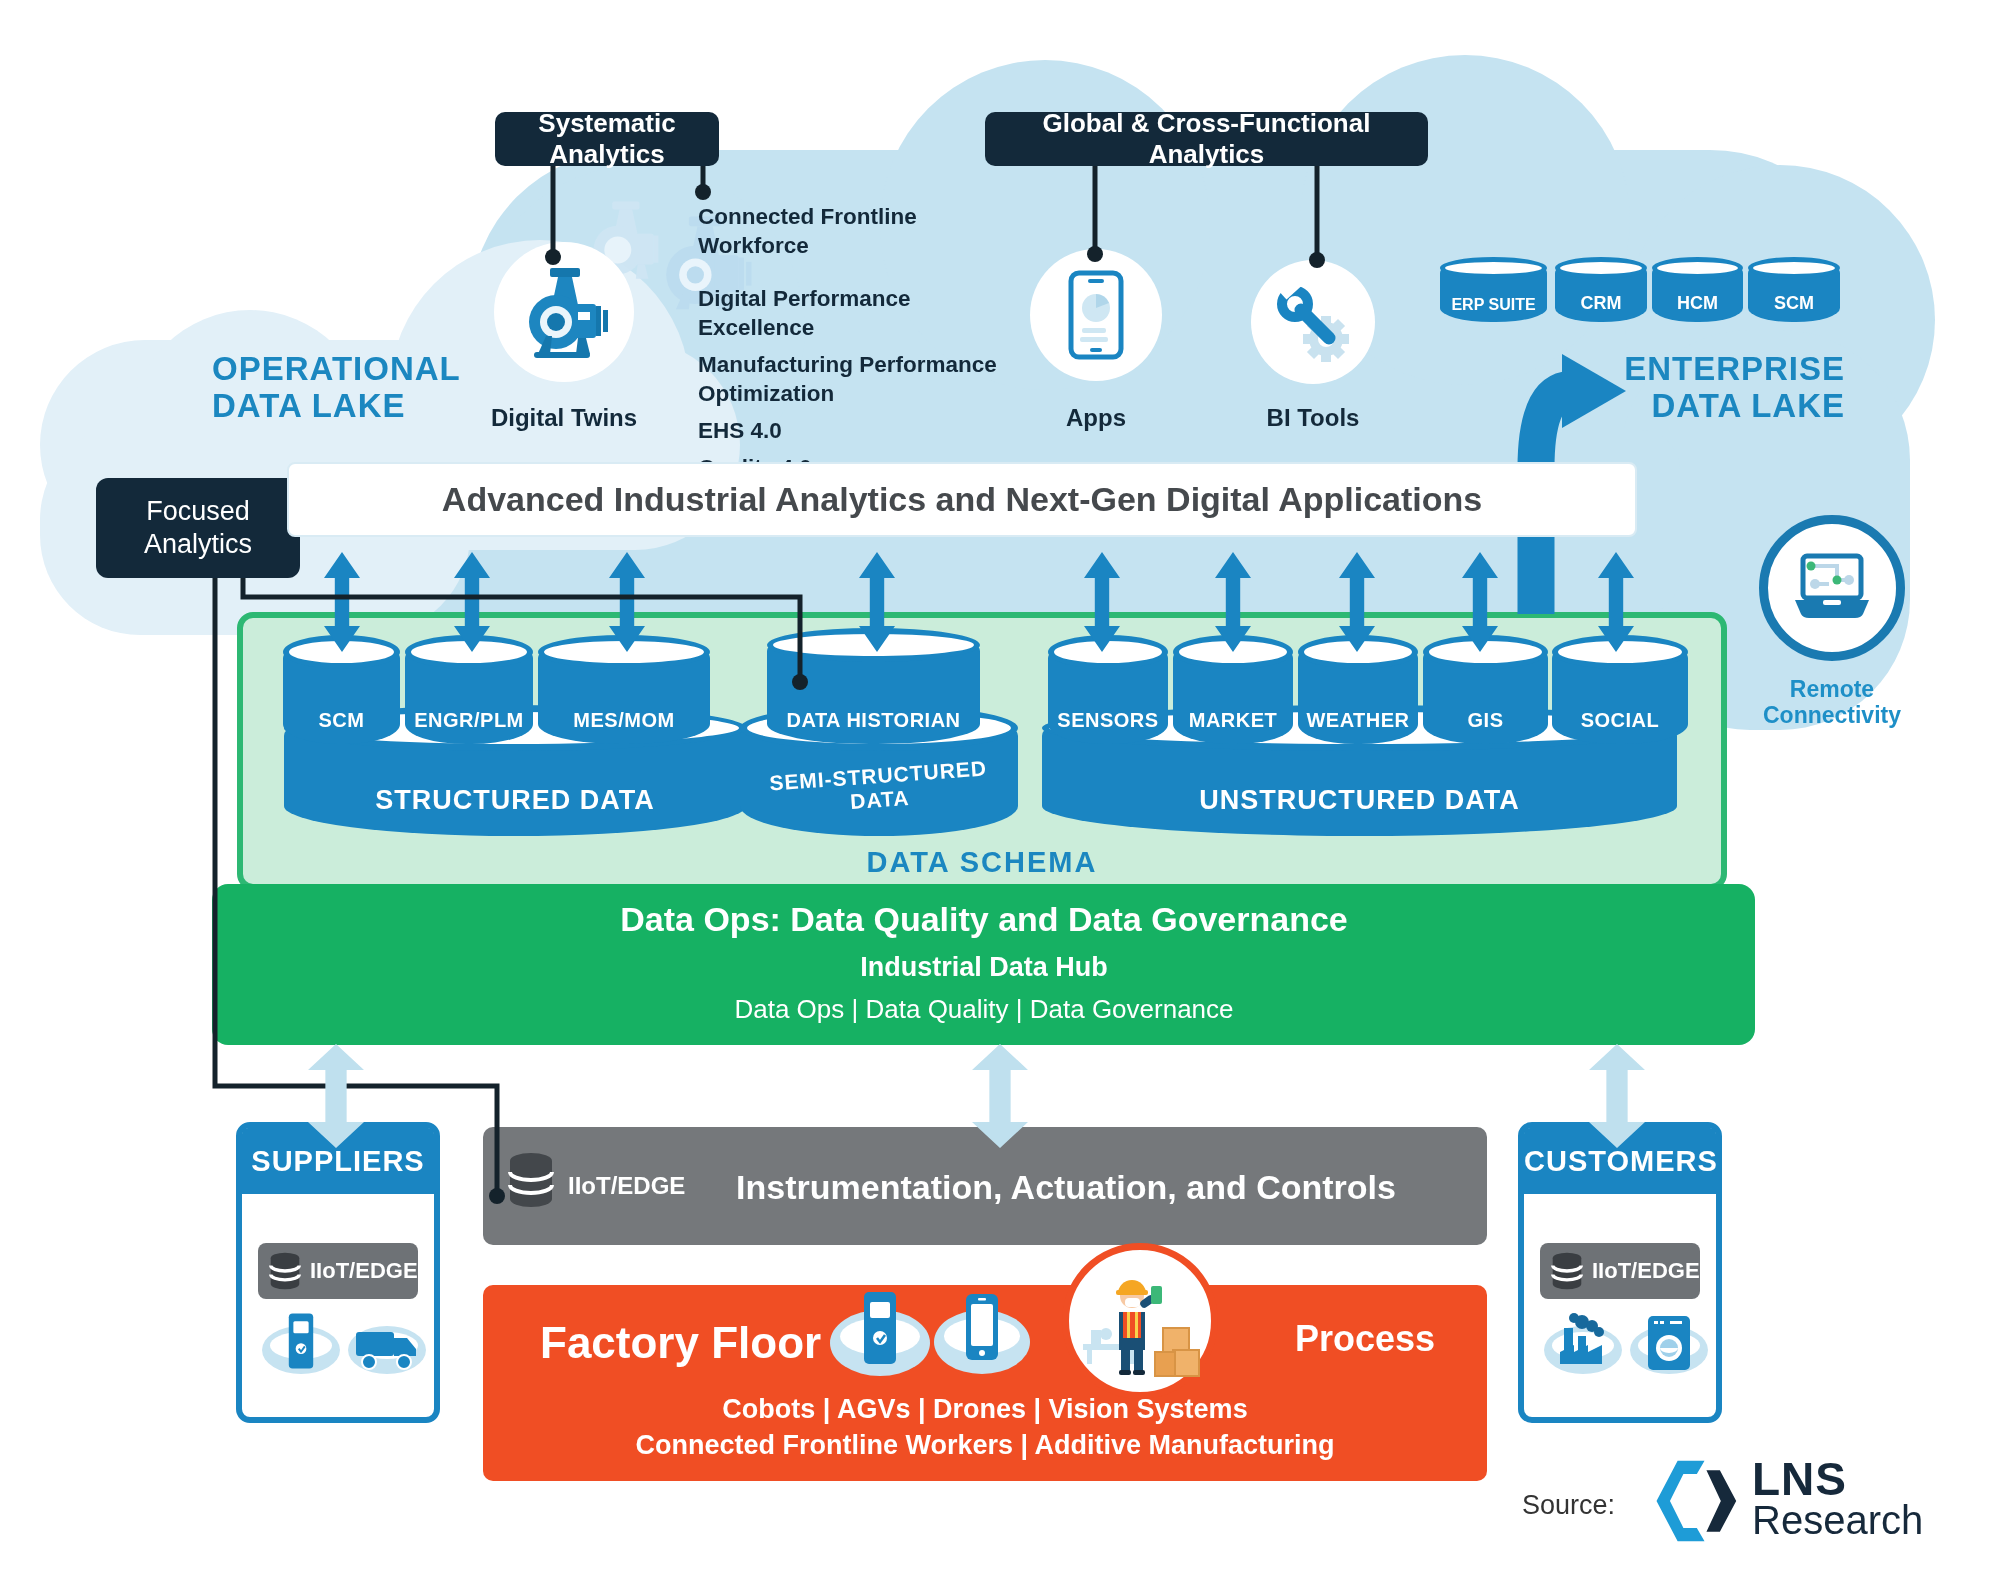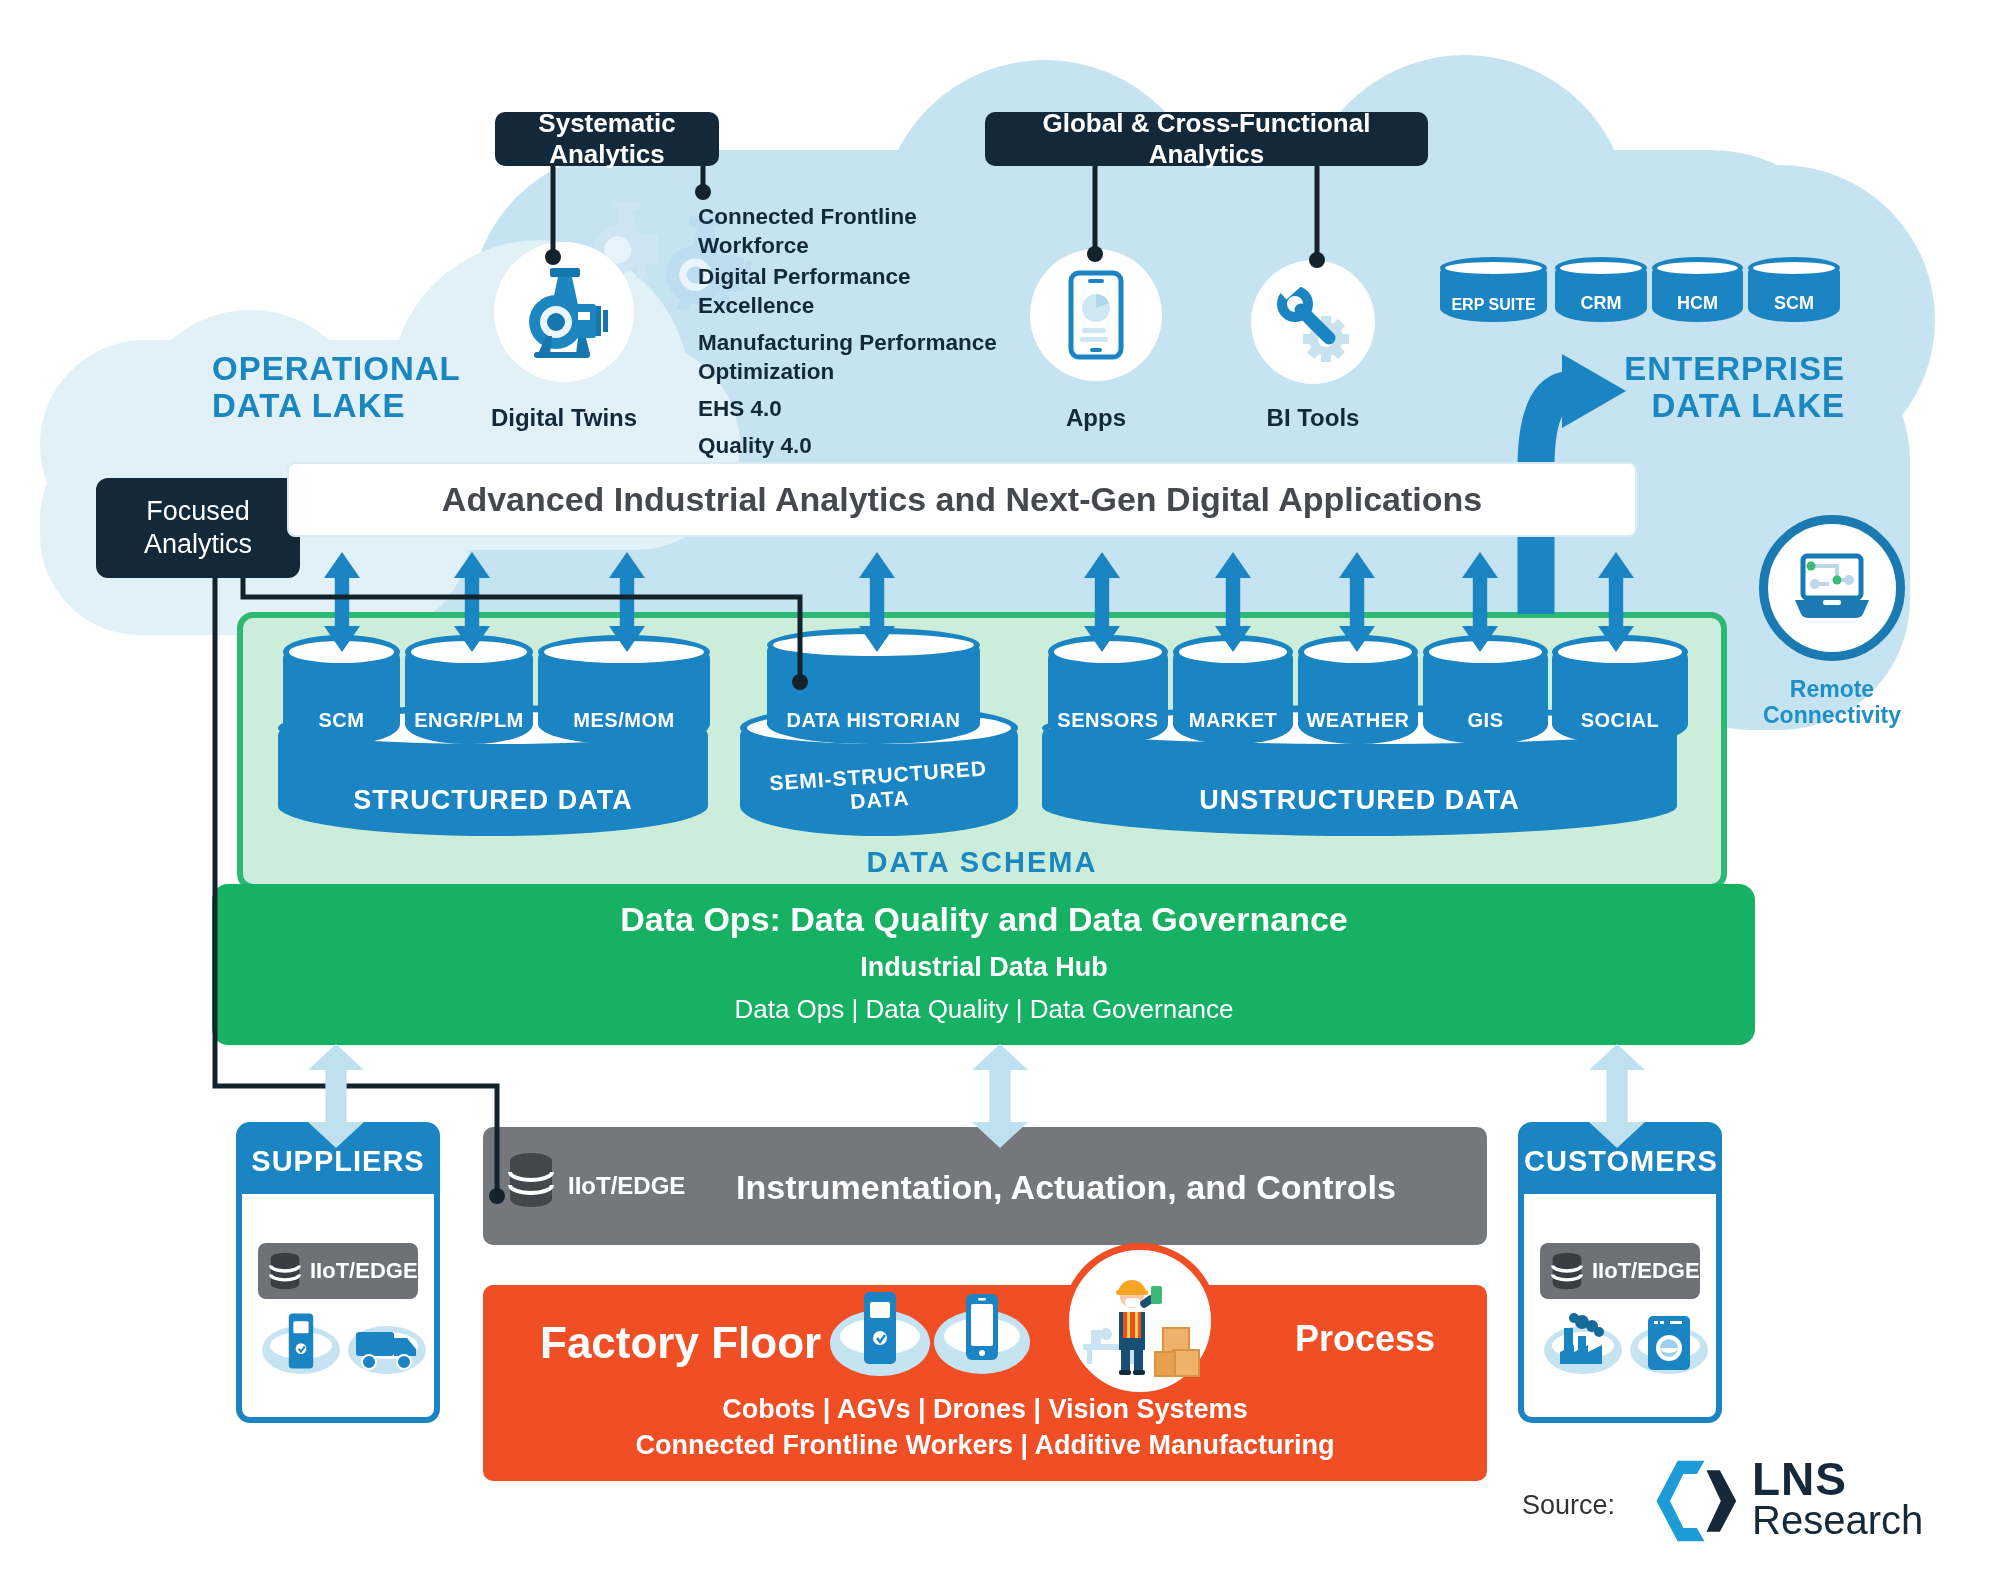--- a/index.html
+++ b/index.html
@@ -95,21 +95,21 @@
   <div class="bigcap" style="left:212px;top:350px;width:300px;">
     <div>OPERATIONAL</div>
     <div>DATA LAKE</div>
   </div>
   <div class="bigcap" style="left:1600px;top:350px;width:245px;text-align:right;">
     <div>ENTERPRISE</div>
     <div>DATA LAKE</div>
   </div>
 
   <div class="abs" style="left:698px;top:202px;width:330px;z-index:6;color:#13293a;font-weight:bold;font-size:22.5px;line-height:29px;">
-    <div style="margin-bottom:2px;">Connected Frontline Workforce</div>
+    <div style="margin-bottom:24px;">Connected Frontline Workforce</div>
     <div style="margin-bottom:8px;">Digital Performance Excellence</div>
     <div style="margin-bottom:8px;">Manufacturing Performance Optimization</div>
     <div style="margin-bottom:8px;">EHS 4.0</div>
     <div style="margin-bottom:8px;">Quality 4.0</div>
     <div>APM 4.0</div>
   </div>
 
   <span class="abs" style="left:580px;top:185px;z-index:5;opacity:.95;">
     <svg width="90" height="112" viewBox="0 0 100 100">
       <rect x="36" y="6" width="30" height="9" rx="2" fill="#cfe6f4"></rect>
@@ -236,21 +236,21 @@
     <div>Connectivity</div>
   </div>
 
   <div class="schemaBox"></div>
   <div class="opsBox"></div>
   <div class="schemaCap">DATA SCHEMA</div>
   <div class="opsText" style="top:900px;font-size:34px;font-weight:bold;">Data Ops: Data Quality and Data Governance</div>
   <div class="opsText" style="top:952px;font-size:27px;font-weight:bold;">Industrial Data Hub</div>
   <div class="opsText" style="top:994px;font-size:26px;">Data Ops  |  Data Quality  |  Data Governance</div>
 
-  <div class="cylBig" style="left:278px;top:728px;width:430px;height:108px;">
+  <div class="cylBig" style="left:284px;top:728px;width:430px;height:108px;padding-left:32px;">
     <span class="top"></span>
     <span class="lbl">STRUCTURED DATA</span>
   </div>
   <div class="cylBig" style="left:740px;top:728px;width:278px;height:108px;">
     <span class="top"></span>
     <span class="lbl" style="font-size:21px;transform:rotate(-4deg);bottom:24px;">SEMI-STRUCTURED DATA</span>
   </div>
   <div class="cylBig" style="left:1042px;top:728px;width:635px;height:108px;">
     <span class="top"></span>
     <span class="lbl">UNSTRUCTURED DATA</span>

